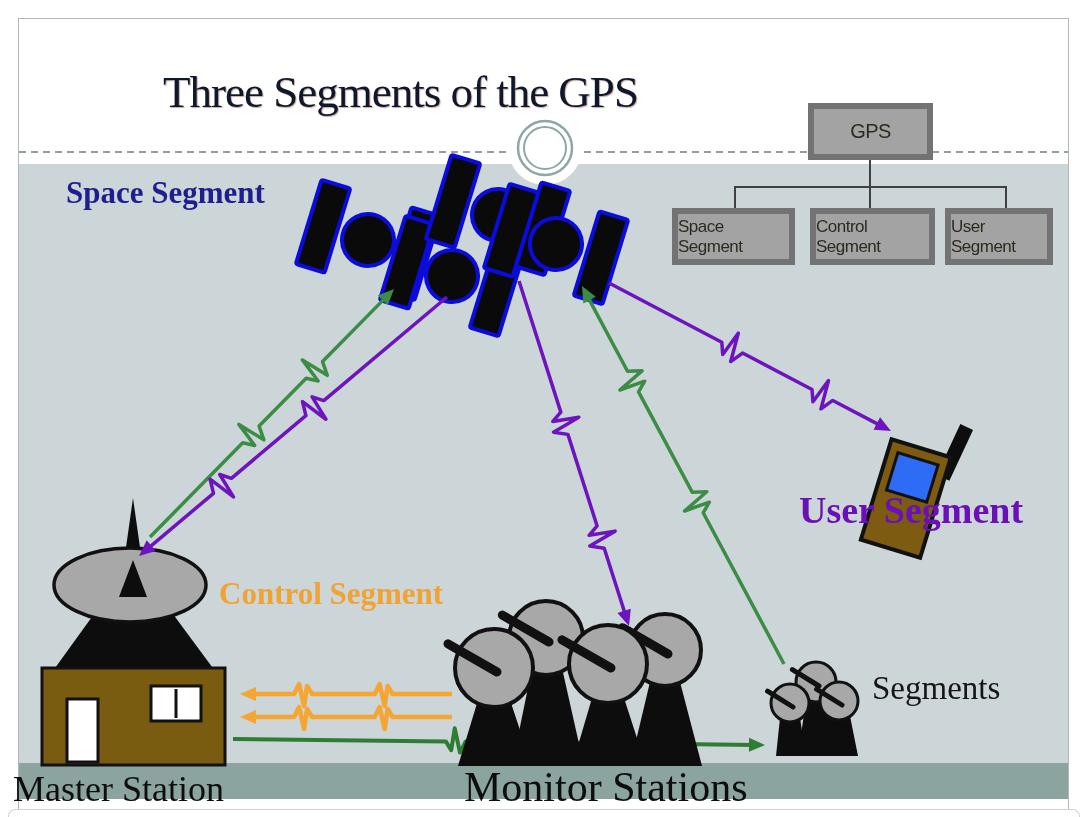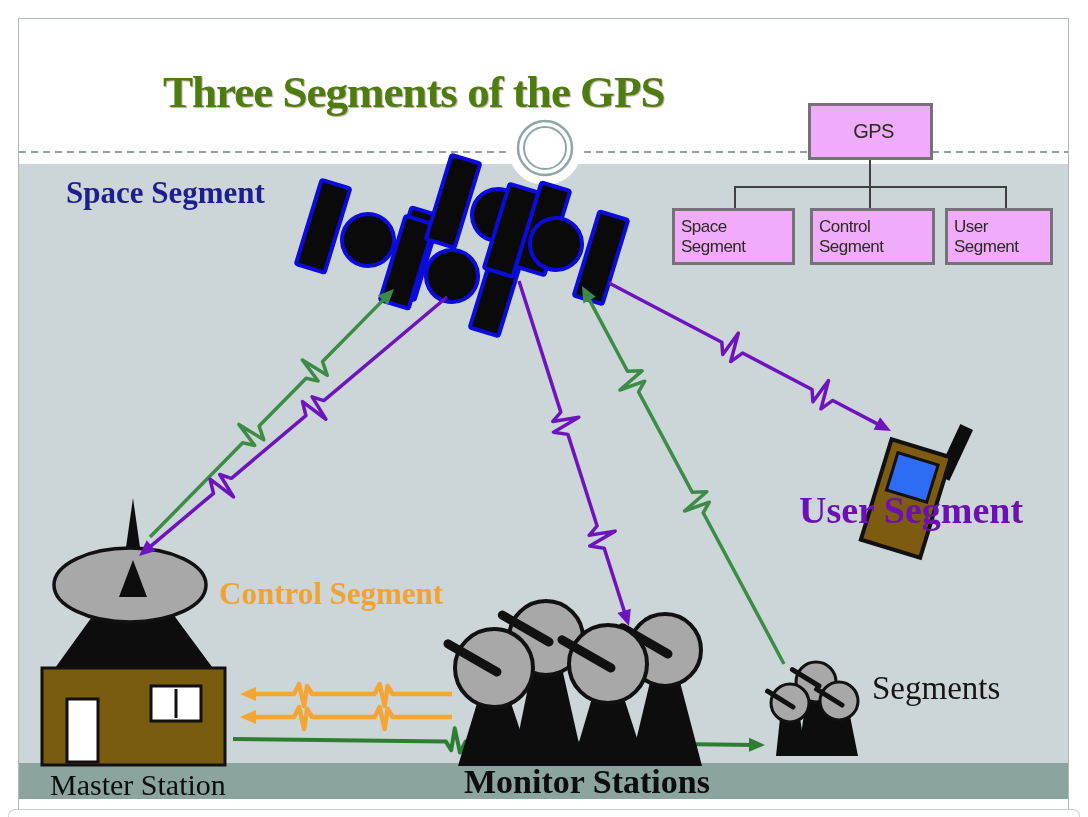--- a/index.html
+++ b/index.html
@@ -3,32 +3,32 @@
 <meta charset="utf-8">
 <style>
   html,body{margin:0;padding:0;background:#fff;}
   .canvas{position:relative;width:1088px;height:817px;background:#ffffff;overflow:hidden;
           font-family:"Liberation Serif",serif;}
   .frame{position:absolute;left:18px;top:18px;width:1051px;height:792px;
          border:1.5px solid #b0b8ba;background:#ffffff;box-sizing:border-box;}
   svg.scene{position:absolute;left:0;top:0;}
   
   .lbl{position:absolute;white-space:nowrap;}
-  .title{left:163px;top:66px;font-size:45px;font-weight:bold;color:#4d7c0f;
+  .title{left:163px;top:66px;font-size:45px;font-weight:normal;color:#0f172a;
          text-shadow:1px 1px 1px rgba(80,10,0,.35);letter-spacing:-1px;}
   .space-lbl{left:66px;top:175px;font-size:31px;font-weight:bold;color:#1e1e8f;}
   .control-lbl{left:219px;top:576px;font-size:31px;font-weight:bold;color:#f0a233;}
   .user-lbl{left:799px;top:488px;font-size:38px;font-weight:bold;color:#6a10b5;}
   .ground-lbl{left:872px;top:668px;font-size:33px;color:#151515;line-height:40px;}
-  .master-lbl{left:13px;top:768px;font-size:30px;color:#0d0d0d;margin-left:37px;}
-  .monitor-lbl{left:464px;top:763px;font-size:34px;color:#0d0d0d;font-weight:bold;}
+  .master-lbl{left:13px;top:768px;font-size:36px;color:#0d0d0d;}
+  .monitor-lbl{left:464px;top:763px;font-size:42px;color:#0d0d0d;}
   
-  .org-box{position:absolute;background:#f0abfc;border:3px solid #737373;box-sizing:border-box;
+  .org-box{position:absolute;background:#a3a3a3;border:6px solid #737373;box-sizing:border-box;
            display:flex;align-items:center;justify-content:center;
-           font-family:"Liberation Sans",sans-serif;color:#2b2b1e;letter-spacing:-0.5px;padding-left:6px;}
+           font-family:"Liberation Sans",sans-serif;color:#2b2b1e;letter-spacing:-0.5px;}
   .org-root{left:808px;top:103px;width:125px;height:57px;font-size:20px;}
   .org-c0{left:672px;top:208px;width:123px;height:57px;font-size:17px;}
   .org-c1{left:810px;top:208px;width:125px;height:57px;font-size:17px;}
   .org-c2{left:945px;top:208px;width:108px;height:57px;font-size:17px;}
   .org-line{position:absolute;background:#404040;}
   
   .next-card{position:absolute;left:8px;top:809px;width:1072px;height:10px;
              border:1.5px solid #c9d1d9;border-bottom:none;border-radius:7px 7px 0 0;
              box-sizing:border-box;background:transparent;}
 </style>

